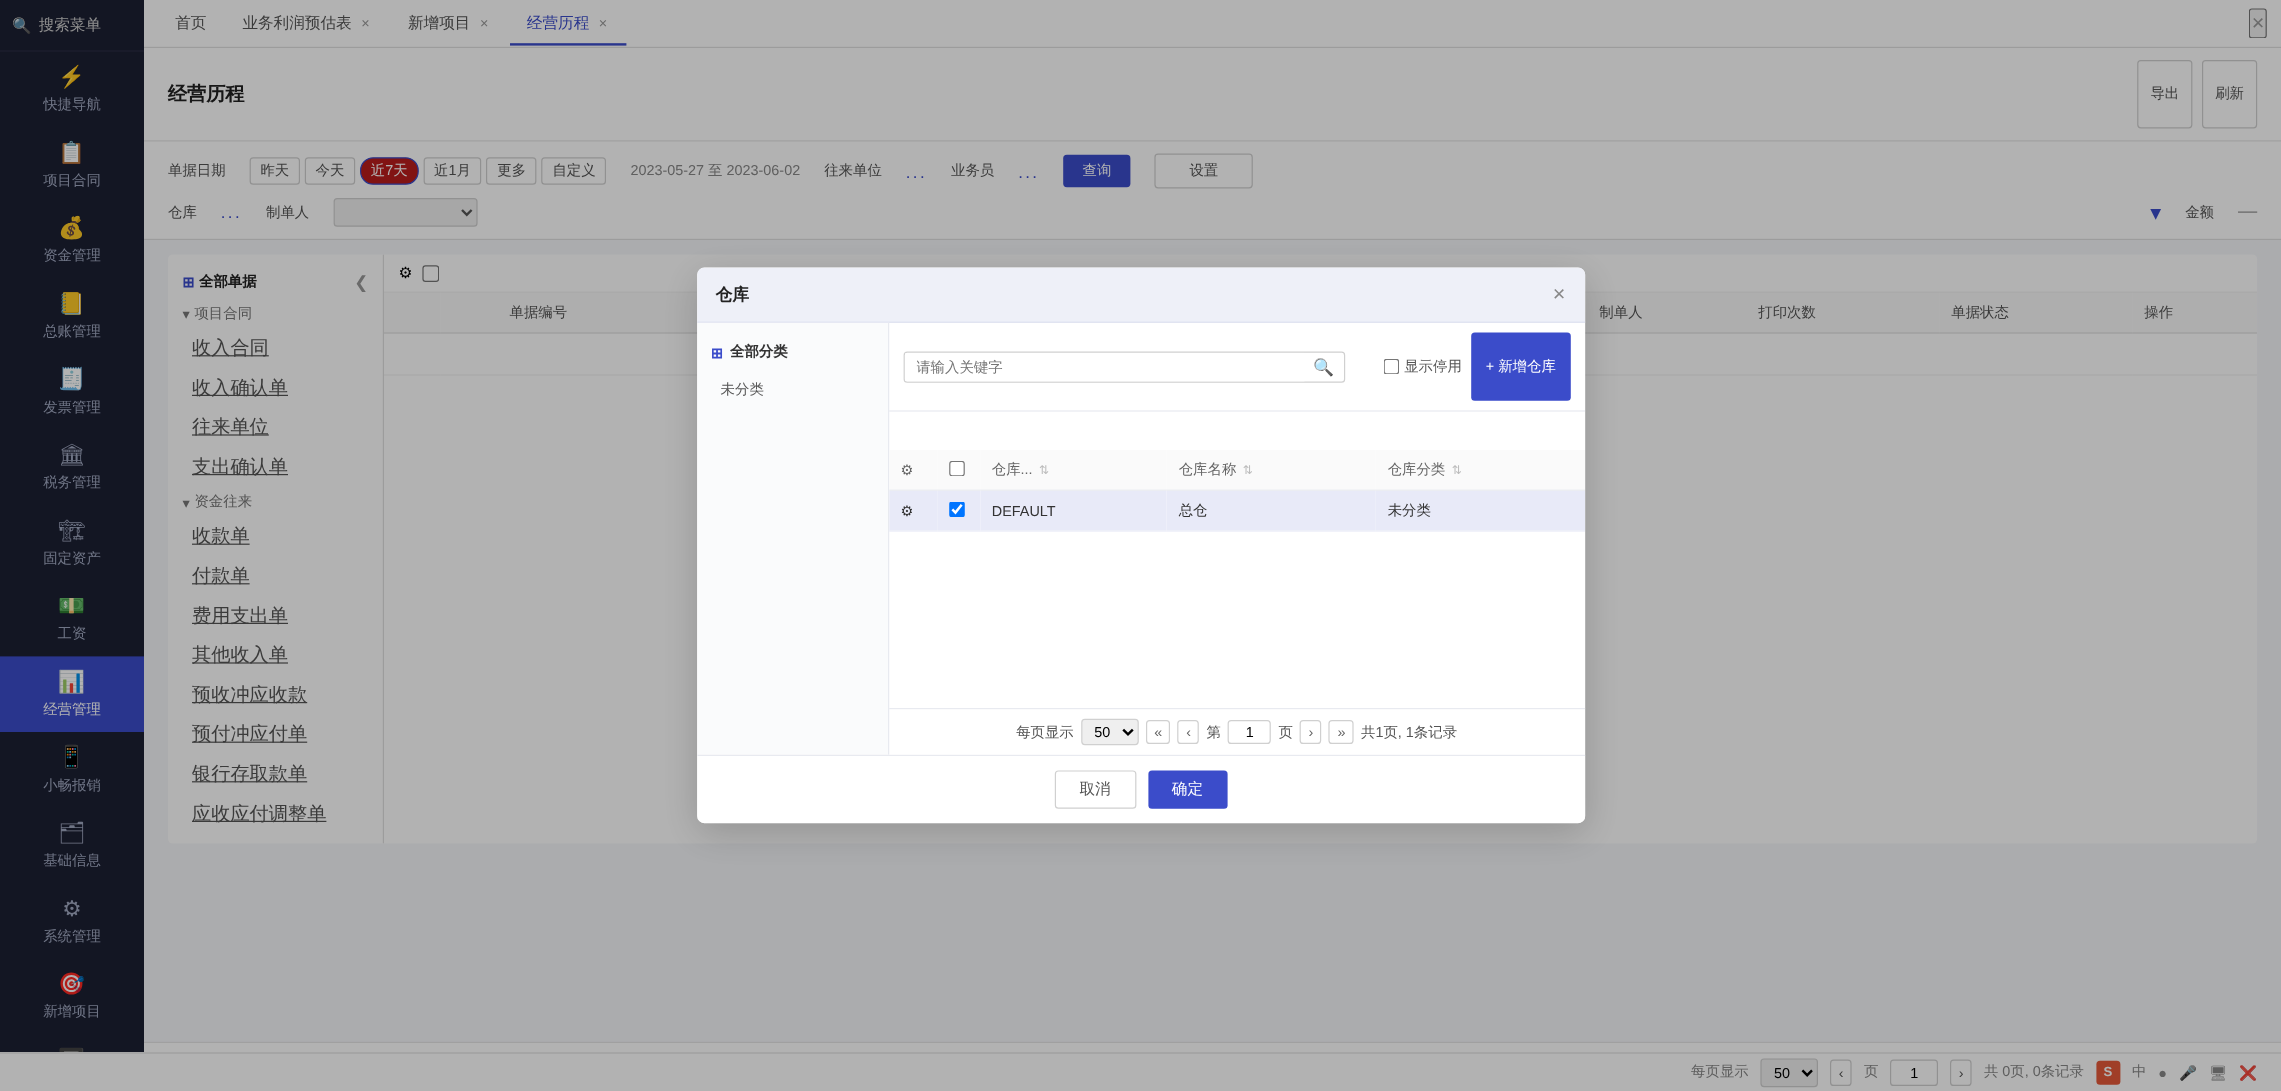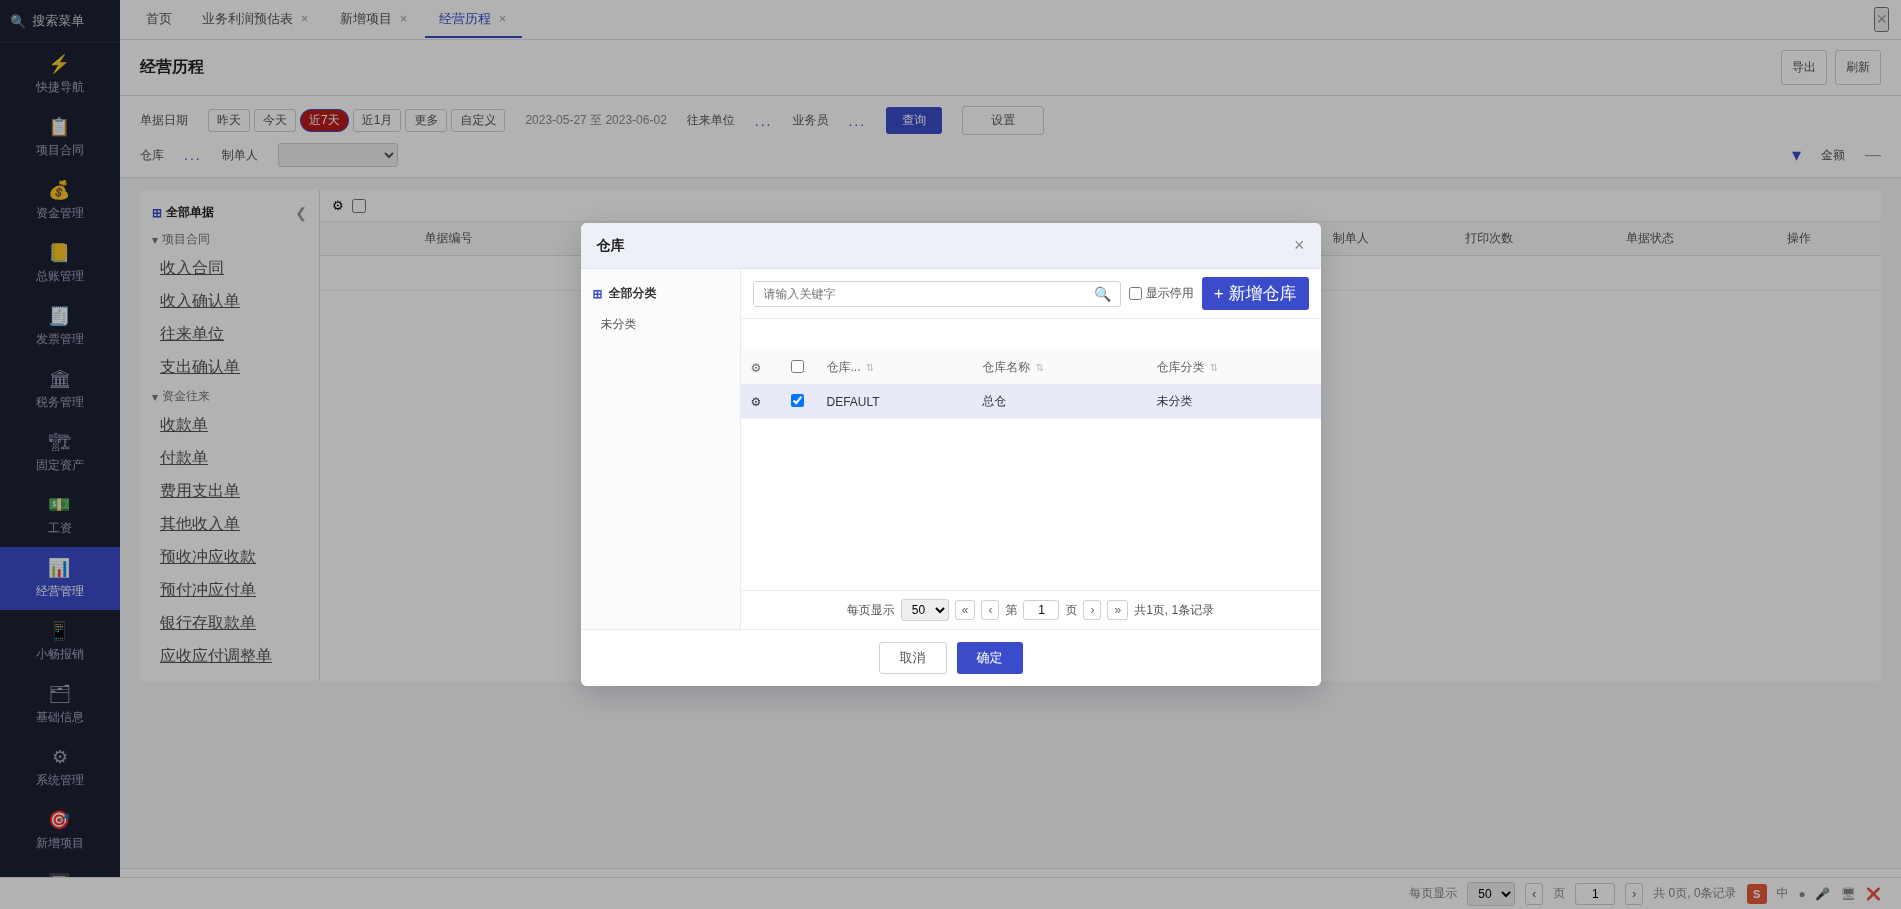--- a/index.html
+++ b/index.html
@@ -31,21 +31,21 @@
     .tab.active { color: #3b4cca; border-bottom: 2px solid #3b4cca; font-weight: 500; }
     .tab-close-btn { background: none; border: none; cursor: pointer; font-size: 12px; color: #999; padding: 0 2px; }
     .main-close { margin-left: auto; font-size: 18px; color: #999; cursor: pointer; }
 
     
     .page-header {
       background: #fff; padding: 10px 20px; display: flex; align-items: center; justify-content: space-between; border-bottom: 1px solid #e0e0e0;
     }
     .page-title { font-size: 16px; font-weight: 600; color: #222; }
     .page-actions { display: flex; gap: 8px; }
-    .btn-export { background: none; border: 1px solid #d0d0d0; border-radius: 3px; padding: 8px 10px; color: #555; cursor: pointer; font-size: 12px; }
+    .btn-export { background: none; border: 1px solid #d0d0d0; border-radius: 3px; padding: 19px 10px; color: #555; cursor: pointer; font-size: 12px; }
     .btn-refresh { background: none; border: 1px solid #d0d0d0; border-radius: 3px; padding: 4px 10px; color: #555; cursor: pointer; font-size: 12px; }
 
     
     .filter-area {
       background: #fff; padding: 10px 20px; border-bottom: 1px solid #e0e0e0;
     }
     .filter-row { display: flex; align-items: center; gap: 20px; margin-bottom: 8px; flex-wrap: wrap; }
     .filter-label { color: #555; font-size: 12px; white-space: nowrap; }
     .filter-date-btns { display: flex; gap: 4px; }
     .date-btn { padding: 2px 8px; border: 1px solid #d0d0d0; border-radius: 3px; background: #fff; cursor: pointer; font-size: 12px; color: #555; }
@@ -109,22 +109,22 @@
     .modal-left-item { font-size: 12px; color: #555; padding: 6px 20px; cursor: pointer; }
     .modal-right { flex: 1; display: flex; flex-direction: column; gap: 32px; }
     .modal-toolbar {
       display: flex; align-items: center; padding: 8px 12px; gap: 8px; border-bottom: 1px solid #e8eaf0;
     }
     .modal-search {
       flex: 1; display: flex; align-items: center; border: 1px solid #d0d0d0; border-radius: 3px; overflow: hidden; background: #fff;
     }
     .modal-search input { border: none; outline: none; padding: 5px 10px; font-size: 12px; flex: 1; }
     .modal-search-icon { padding: 0 8px; color: #999; font-size: 14px; cursor: pointer; }
-    .modal-checkbox-label { display: flex; align-items: center; gap: 4px; font-size: 12px; color: #555; cursor: pointer; }
-    .btn-add { background: #3b4cca; color: #fff; border: none; border-radius: 3px; padding: 5px 12px; cursor: pointer; font-size: 17px; display: flex; align-items: center; gap: 4px; }
+    .modal-checkbox-label { display: flex; align-items: center; gap: 4px; font-size: 12px; color: #555; cursor: pointer; margin-left: 24px; }
+    .btn-add { background: #3b4cca; color: #fff; border: none; border-radius: 3px; padding: 20px 12px; cursor: pointer; font-size: 12px; display: flex; align-items: center; gap: 4px; }
 
     .modal-table-wrap { flex: 1; overflow: auto; }
     .modal-table { width: 100%; border-collapse: collapse; font-size: 12px; }
     .modal-table th { background: #fafafa; padding: 8px 10px; text-align: left; font-weight: 500; color: #666; border-bottom: 1px solid #e8eaf0; white-space: nowrap; }
     .modal-table td { padding: 8px 10px; border-bottom: 1px solid #f0f2f8; color: #333; white-space: nowrap; }
     .modal-table tr.selected td { background: #e8eaf8; }
     .sort-icon { font-size: 10px; color: #bbb; margin-left: 2px; cursor: pointer; }
 
     .modal-pagination {
       display: flex; align-items: center; justify-content: center; padding: 8px 12px; gap: 6px; font-size: 12px; color: #555; border-top: 1px solid #e8eaf0;

